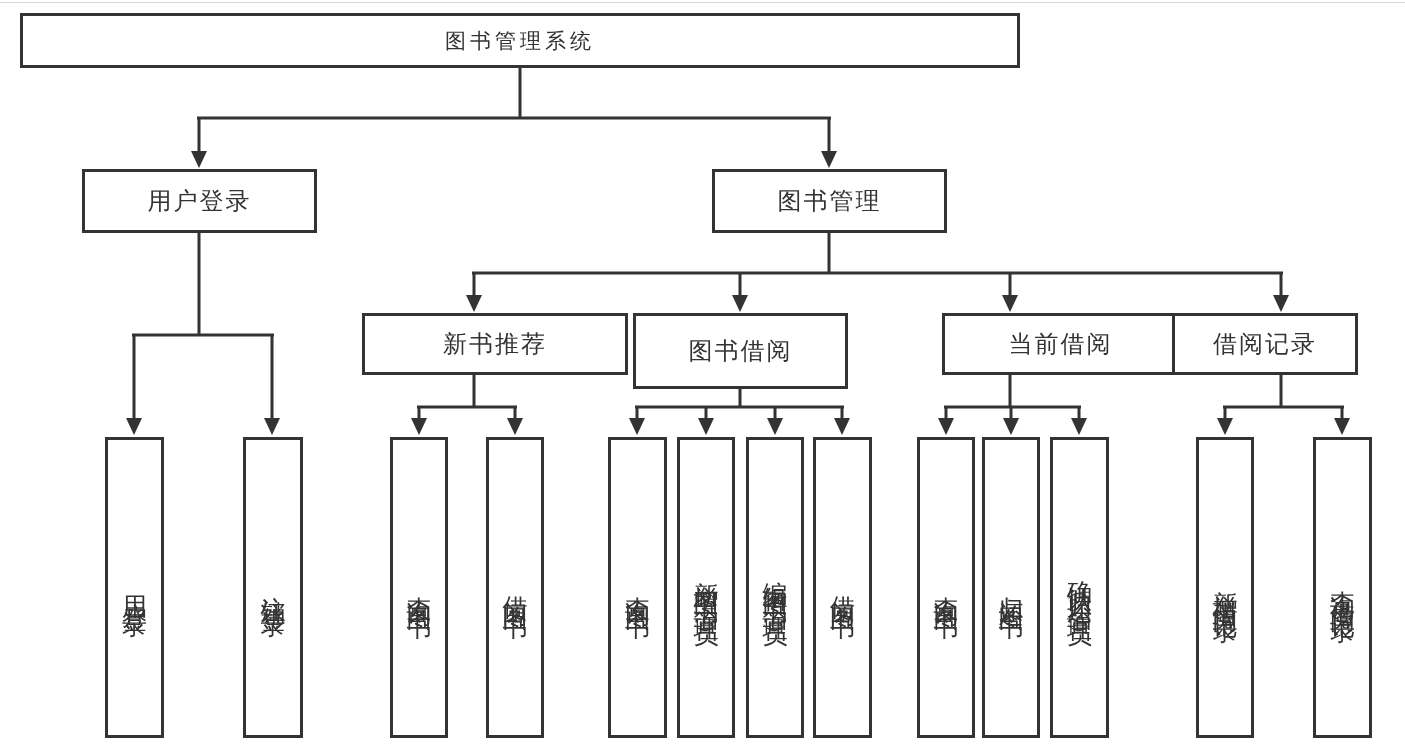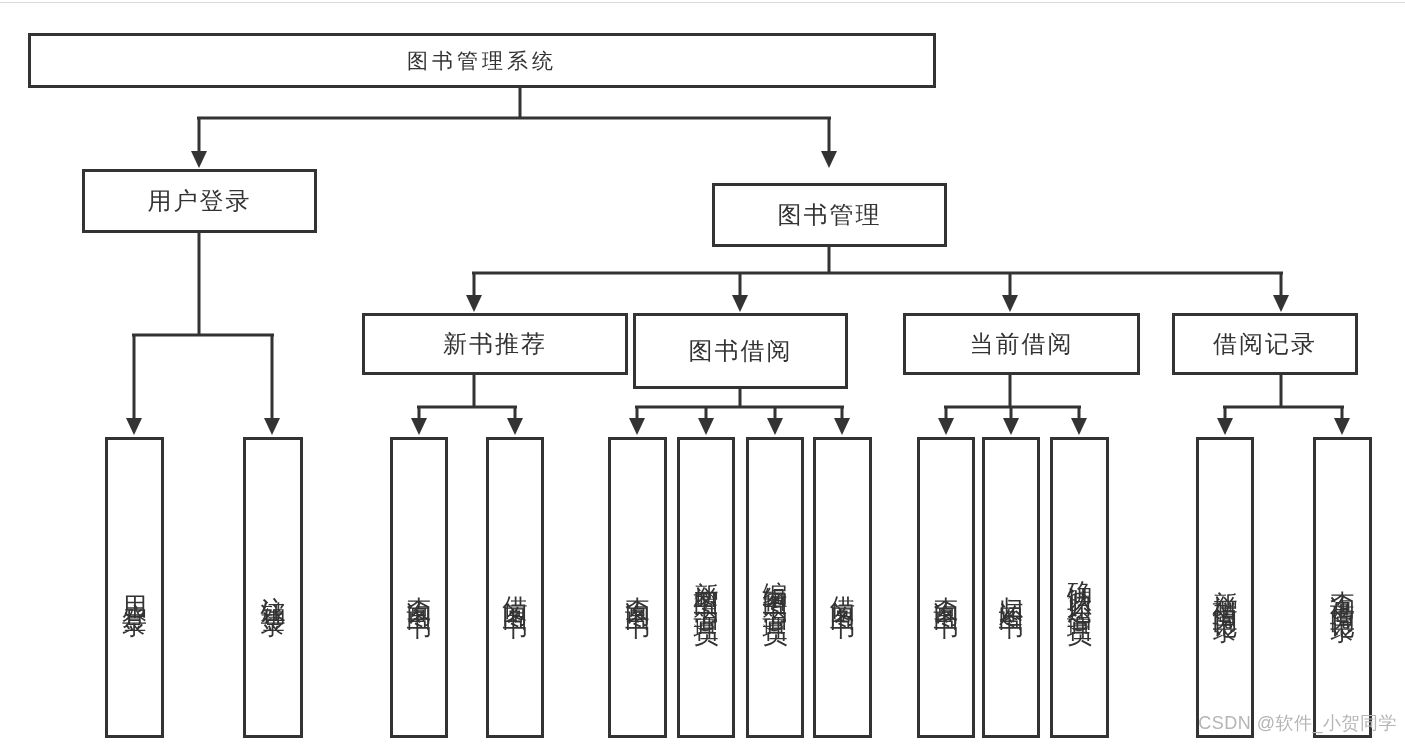--- a/index.html
+++ b/index.html
@@ -102,38 +102,38 @@
     <path d="M1010 375 V407 M944 407 H1081 M946 407 V423 M1011 407 V423 M1079 407 V423"></path>
     <polygon points="946,435 938,418 954,418"></polygon>
     <polygon points="1011,435 1003,418 1019,418"></polygon>
     <polygon points="1079,435 1071,418 1087,418"></polygon>
 
     <path d="M1281 375 V407 M1223 407 H1344 M1225 407 V423 M1342 407 V423"></path>
     <polygon points="1225,435 1217,418 1233,418"></polygon>
     <polygon points="1342,435 1334,418 1350,418"></polygon>
   </svg>
 
-  <div class="node" style="left:28px; top:13px; width:908px; height:55px;margin-top:20px;">
+  <div class="node" style="left:20px; top:13px; width:1000px; height:55px;">
     <span class="lbl-root">图书管理系统</span>
   </div>
 
   <div class="node" style="left:82px; top:169px; width:235px; height:64px;">
     <span class="lbl-h">用户登录</span>
   </div>
-  <div class="node" style="left:712px; top:169px; width:235px; height:64px;margin-top:14px;">
+  <div class="node" style="left:712px; top:169px; width:235px; height:64px;">
     <span class="lbl-h">图书管理</span>
   </div>
 
   <div class="node" style="left:362px; top:313px; width:266px; height:62px;">
     <span class="lbl-h">新书推荐</span>
   </div>
   <div class="node" style="left:633px; top:313px; width:215px; height:76px;">
     <span class="lbl-h">图书借阅</span>
   </div>
-  <div class="node" style="left:903px; top:313px; width:237px; height:62px;">
+  <div class="node" style="left:942px; top:313px; width:237px; height:62px;">
     <span class="lbl-h">当前借阅</span>
   </div>
   <div class="node" style="left:1172px; top:313px; width:186px; height:62px;">
     <span class="lbl-h">借阅记录</span>
   </div>
 
   <div class="node" style="left:105px; top:437px; width:59px; height:301px;">
     <span class="lbl-v">用户登录</span>
   </div>
   <div class="node" style="left:243px; top:437px; width:60px; height:301px;">
@@ -170,15 +170,14 @@
     <span class="lbl-v">确认归还（管理员）</span>
   </div>
 
   <div class="node" style="left:1196px; top:437px; width:58px; height:301px;">
     <span class="lbl-v">新增借阅记录</span>
   </div>
   <div class="node" style="left:1313px; top:437px; width:59px; height:301px;">
     <span class="lbl-v">查询借阅记录</span>
   </div>
 
-  <div class="watermark">CSDN @软件_小贺同学</div>
 
 </div>
 
 </body></html>

